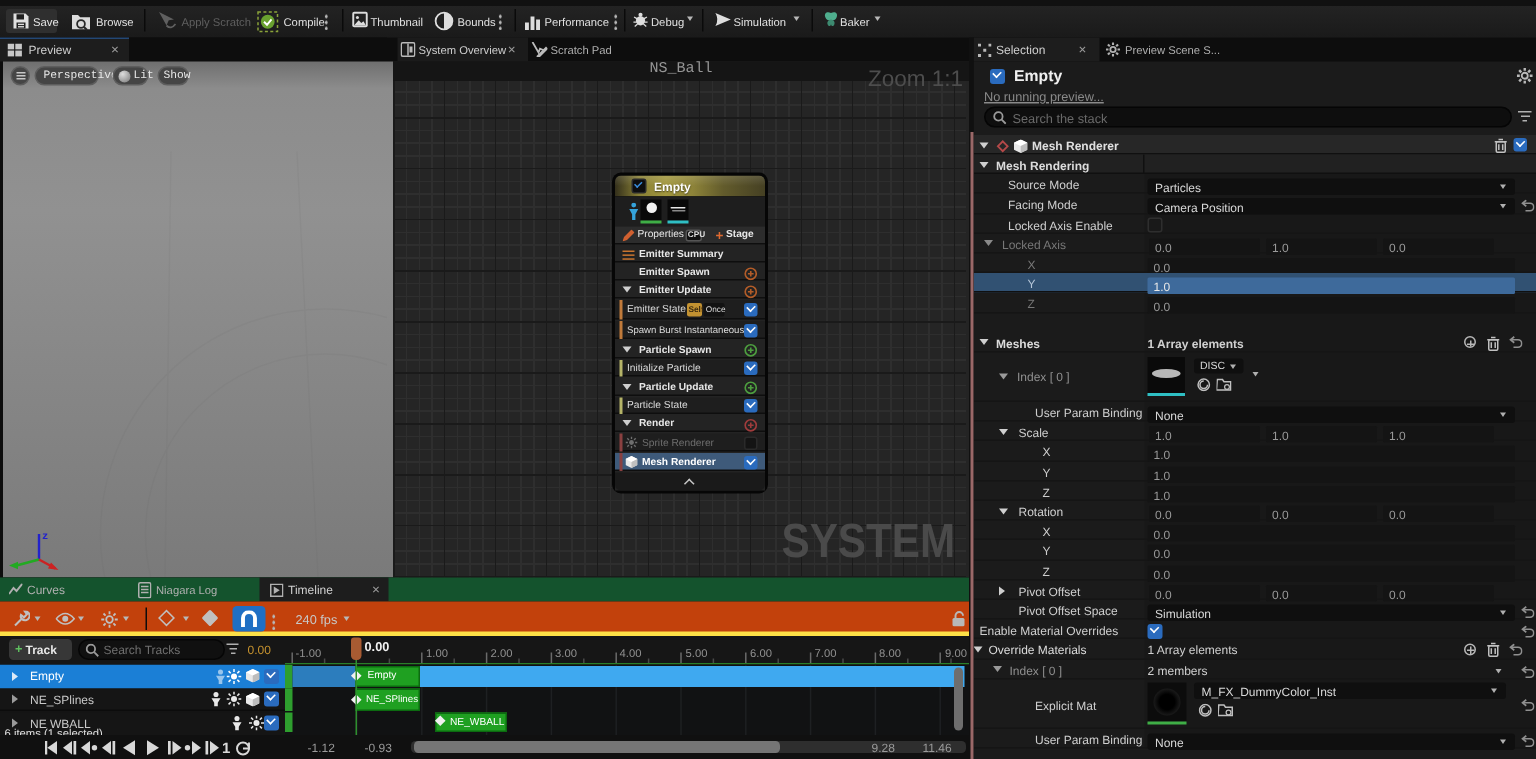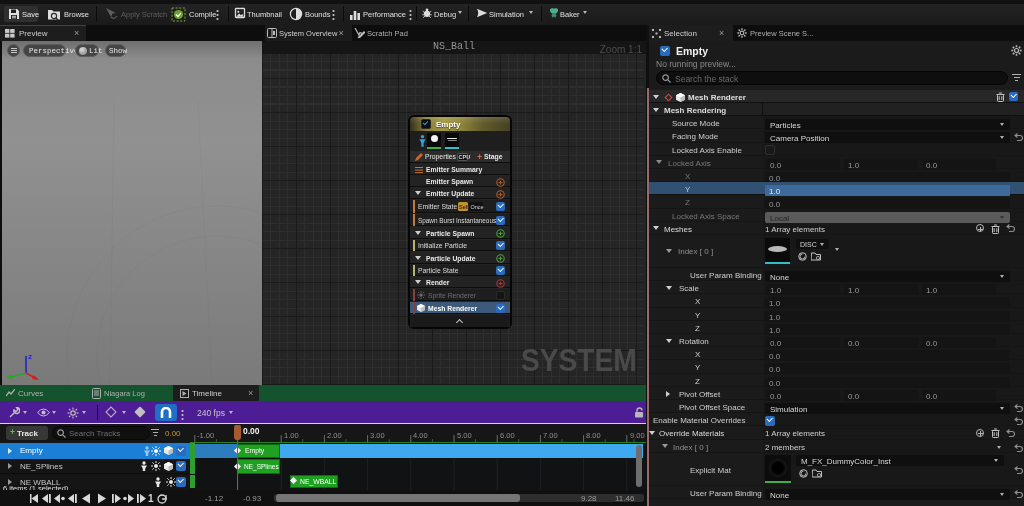--- a/index.html
+++ b/index.html
@@ -179,21 +179,21 @@
 
   <div class="abs" style="left:0;top:16px;width:384px;height:13px;background:#151515;"></div>
   <div class="txt" style="left:0;top:16px;width:384px;text-align:center;font-size:10px;color:#969696;font-family:Liberation Mono, monospace;">NS_Ball</div>
 
   <div class="abs" id="grid" style="left:0;top:29px;width:382px;height:331px;background:
     repeating-linear-gradient(90deg,#1a1a1a 0 1px,transparent 1px 34px),
     repeating-linear-gradient(0deg,#1a1a1a 0 1px,transparent 1px 34px),
     repeating-linear-gradient(90deg,#2e2e2e 0 1px,transparent 1px 8.5px),
     repeating-linear-gradient(0deg,#2e2e2e 0 1px,transparent 1px 8.5px),
     #252525;"></div>
-  <div class="txt" style="right:4px;top:19px;font-size:10px;color:#4d4d4d;position:absolute;">Zoom 1:1</div>
+  <div class="txt" style="right:4px;top:19px;font-size:15px;color:#4d4d4d;position:absolute;">Zoom 1:1</div>
   <div class="txt" id="watermark" style="left:259px;top:317px;font-size:32px;font-weight:bold;color:#4a4a4a;transform:scaleX(0.88);transform-origin:left top;">SYSTEM</div>
 
   <div class="abs" id="node" style="left:146px;top:90px;width:104px;height:214px;background:#060606;border-radius:6px;">
    <div class="abs" style="left:2px;top:2px;width:100px;height:210px;">
 
     <div class="abs" style="left:0;top:0;width:100px;height:14px;border-radius:4px 4px 0 0;background:linear-gradient(180deg,rgba(255,255,255,0.13),rgba(255,255,255,0) 50%),linear-gradient(90deg,#332f1b 0%,#887f35 16%,#a2973f 34%,#8d8339 52%,#635c2c 72%,#454023 100%);"></div>
     <div class="abs" style="left:11px;top:2px;width:10px;height:10px;background:#0e0e0e;border-radius:2px;border:1px solid #2a2a2a;"></div>
     <div class="abs" style="left:13px;top:4px;width:5px;height:3px;border-left:1.6px solid #3a8fdf;border-bottom:1.6px solid #3a8fdf;transform:rotate(-45deg);"></div>
     <div class="txt" style="left:26px;top:3px;font-size:8px;font-weight:bold;color:#fff;text-shadow:0 1px 1px #44401f;">Empty</div>
 
@@ -359,21 +359,21 @@
     <div class="txt" style="left:104px;top:3.5px;font-size:7.5px;color:#b0b0b0;">Niagara Log</div>
     <div class="abs" style="left:173px;top:0;width:86px;height:16px;background:#1d1d1d;"></div>
     <svg class="abs" style="left:180px;top:4px;" width="9" height="9" viewBox="0 0 9 9">
         <rect x="0.5" y="0.5" width="8" height="8" fill="none" stroke="#b0b0b0"></rect>
         <path d="M2.5 2 l4 2.5 -4 2.5 z" fill="#b0b0b0"></path>
       </svg>
     <div class="txt" style="left:192px;top:3.5px;font-size:8px;color:#cfcfcf;">Timeline</div>
     <div class="txt" style="left:248px;top:2.5px;font-size:9px;color:#9a9a9a;">×</div>
   </div>
 
-  <div class="abs" style="left:0;top:16px;width:646px;height:23px;background:#4c1d95;border-bottom:1px solid #fde047;">
+  <div class="abs" style="left:0;top:16px;width:646px;height:23px;background:#c2410c;border-bottom:3px solid #fde047;">
     <svg class="abs" style="left:9px;top:6px;" width="11" height="11" viewBox="0 0 11 11">
         <path d="M1 10 L5 6 M5.5 5.5 a3 3 0 1 0 2-5 l1.5 2 -2 2 -2-1.5 q-0.5 1.5 0.5 2.5" fill="none" stroke="#c0c0c0" stroke-width="1.4"></path>
       </svg>
     <div class="caret" style="left:23px;top:10px;"></div>
     <svg class="abs" style="left:37px;top:7px;" width="13" height="9" viewBox="0 0 13 9">
         <path d="M0.5 4.5 Q6.5 -2.5 12.5 4.5 Q6.5 11.5 0.5 4.5 z" fill="none" stroke="#c0c0c0"></path>
         <circle cx="6.5" cy="4.5" r="2" fill="#c0c0c0"></circle>
       </svg>
     <div class="caret" style="left:52px;top:10px;"></div>
     <svg class="abs" style="left:67px;top:6px;" width="12" height="12" viewBox="0 0 12 12">
@@ -657,21 +657,21 @@
         <line x1="5.5" y1="0.3" x2="5.5" y2="2.2"></line>
         <line x1="5.5" y1="8.8" x2="5.5" y2="10.7"></line>
         <line x1="0.3" y1="5.5" x2="2.2" y2="5.5"></line>
         <line x1="8.8" y1="5.5" x2="10.7" y2="5.5"></line>
         <line x1="1.8" y1="1.8" x2="3.2" y2="3.2"></line>
         <line x1="7.8" y1="7.8" x2="9.2" y2="9.2"></line>
         <line x1="1.8" y1="9.2" x2="3.2" y2="7.8"></line>
         <line x1="7.8" y1="3.2" x2="9.2" y2="1.8"></line>
       </g>
     </svg>
-  <div class="txt" style="left:7px;top:34px;font-size:8.5px;color:#8a8a8a;">No running preview...</div>
+  <div class="txt" style="left:7px;top:34px;font-size:8.5px;color:#8a8a8a;text-decoration:underline;">No running preview...</div>
 
   <div class="abs" style="left:7px;top:46px;width:352px;height:14px;background:#0e0e0e;border:1px solid #050505;border-radius:8px;"></div>
   <svg class="abs" style="left:13px;top:49px;" width="9" height="9" viewBox="0 0 9 9">
       <circle cx="3.6" cy="3.6" r="2.8" fill="none" stroke="#9a9a9a" stroke-width="1.2"></circle>
       <line x1="5.8" y1="5.8" x2="8.5" y2="8.5" stroke="#9a9a9a" stroke-width="1.2"></line>
     </svg>
   <div class="txt" style="left:26px;top:48.5px;font-size:8.5px;color:#6a6a6a;">Search the stack</div>
   <div class="abs" style="left:363px;top:49px;width:9px;height:1.4px;background:#b0b0b0;"></div>
     <div class="abs" style="left:364.5px;top:52px;width:6px;height:1.4px;background:#b0b0b0;"></div>
     <div class="abs" style="left:366px;top:55px;width:3px;height:1.4px;background:#b0b0b0;"></div>
@@ -739,27 +739,21 @@
 <div class="abs" style="left:0;top:157.2px;width:375px;height:13.2px;background:#315172;border-bottom:1px solid #101010;">
 <div class="txt" style="left:36px;top:3px;font-size:8px;color:#b8c8da;">Y</div>
 <div class="abs" style="left:116px;top:3px;width:245px;height:11px;background:#3e6a9b;border-radius:1px;"></div>
       <div class="txt" style="left:120px;top:5px;font-size:8px;color:#e8e8e8;">1.0</div>
 </div>
 <div class="abs" style="left:0;top:170.39999999999998px;width:375px;height:13.2px;border-bottom:1px solid #151515;">
 <div class="txt" style="left:36px;top:3px;font-size:8px;color:#787878;">Z</div>
 <div class="abs" style="left:116px;top:3px;width:245px;height:11px;background:#141414;border-radius:1px;"></div>
       <div class="txt" style="left:120px;top:5px;font-size:8px;color:#9a9a9a;">0.0</div>
 </div>
-<div class="abs" style="left:0;top:183.59999999999997px;width:375px;height:13.2px;border-bottom:1px solid #151515;">
-<div class="txt" style="left:23px;top:3px;font-size:8px;color:#787878;">Locked Axis Space</div>
-<div class="abs" style="left:116px;top:3px;width:245px;height:11px;background:#5a5a5a;border-radius:2px;"></div>
-      <div class="txt" style="left:121px;top:5px;font-size:8px;color:#242424;">Local</div>
-      <div class="caret" style="left:351px;top:7px;border-top-color:#333;"></div>
-</div>
-<div class="abs" style="left:0;top:196.79999999999995px;width:375px;height:13.2px;border-bottom:1px solid #151515;">
+<div class="abs" style="left:0;top:196.79999999999995px;width:375px;height:13.2px;border-bottom:1px solid #151515;font-weight:bold;">
 <div class="abs" style="left:4px;top:4.5px;width:0;height:0;border-left:3.5px solid transparent;border-right:3.5px solid transparent;border-top:4.5px solid #cfcfcf;"></div>
 <div class="txt" style="left:15px;top:3px;font-size:8px;color:#dcdcdc;">Meshes</div>
 <div class="txt" style="left:116px;top:3px;font-size:8px;color:#d0d0d0;">1 Array elements</div>
 <div class="abs" style="left:327px;top:2.5px;width:8px;height:8px;border:1.1px solid #b8b8b8;border-radius:50%;"></div>
       <div class="abs" style="left:329.3px;top:6.8px;width:4.6px;height:1.1px;background:#b8b8b8;"></div>
       <div class="abs" style="left:331px;top:5.1px;width:1.1px;height:4.6px;background:#b8b8b8;"></div>
 <svg class="abs" style="left:342px;top:2px;" width="9" height="10" viewBox="0 0 9 10">
         <rect x="1.5" y="2.5" width="6" height="7" rx="0.8" fill="none" stroke="#c0c0c0"></rect>
         <line x1="0.5" y1="2.5" x2="8.5" y2="2.5" stroke="#c0c0c0"></line>
         <line x1="3" y1="1" x2="6" y2="1" stroke="#c0c0c0"></line>

